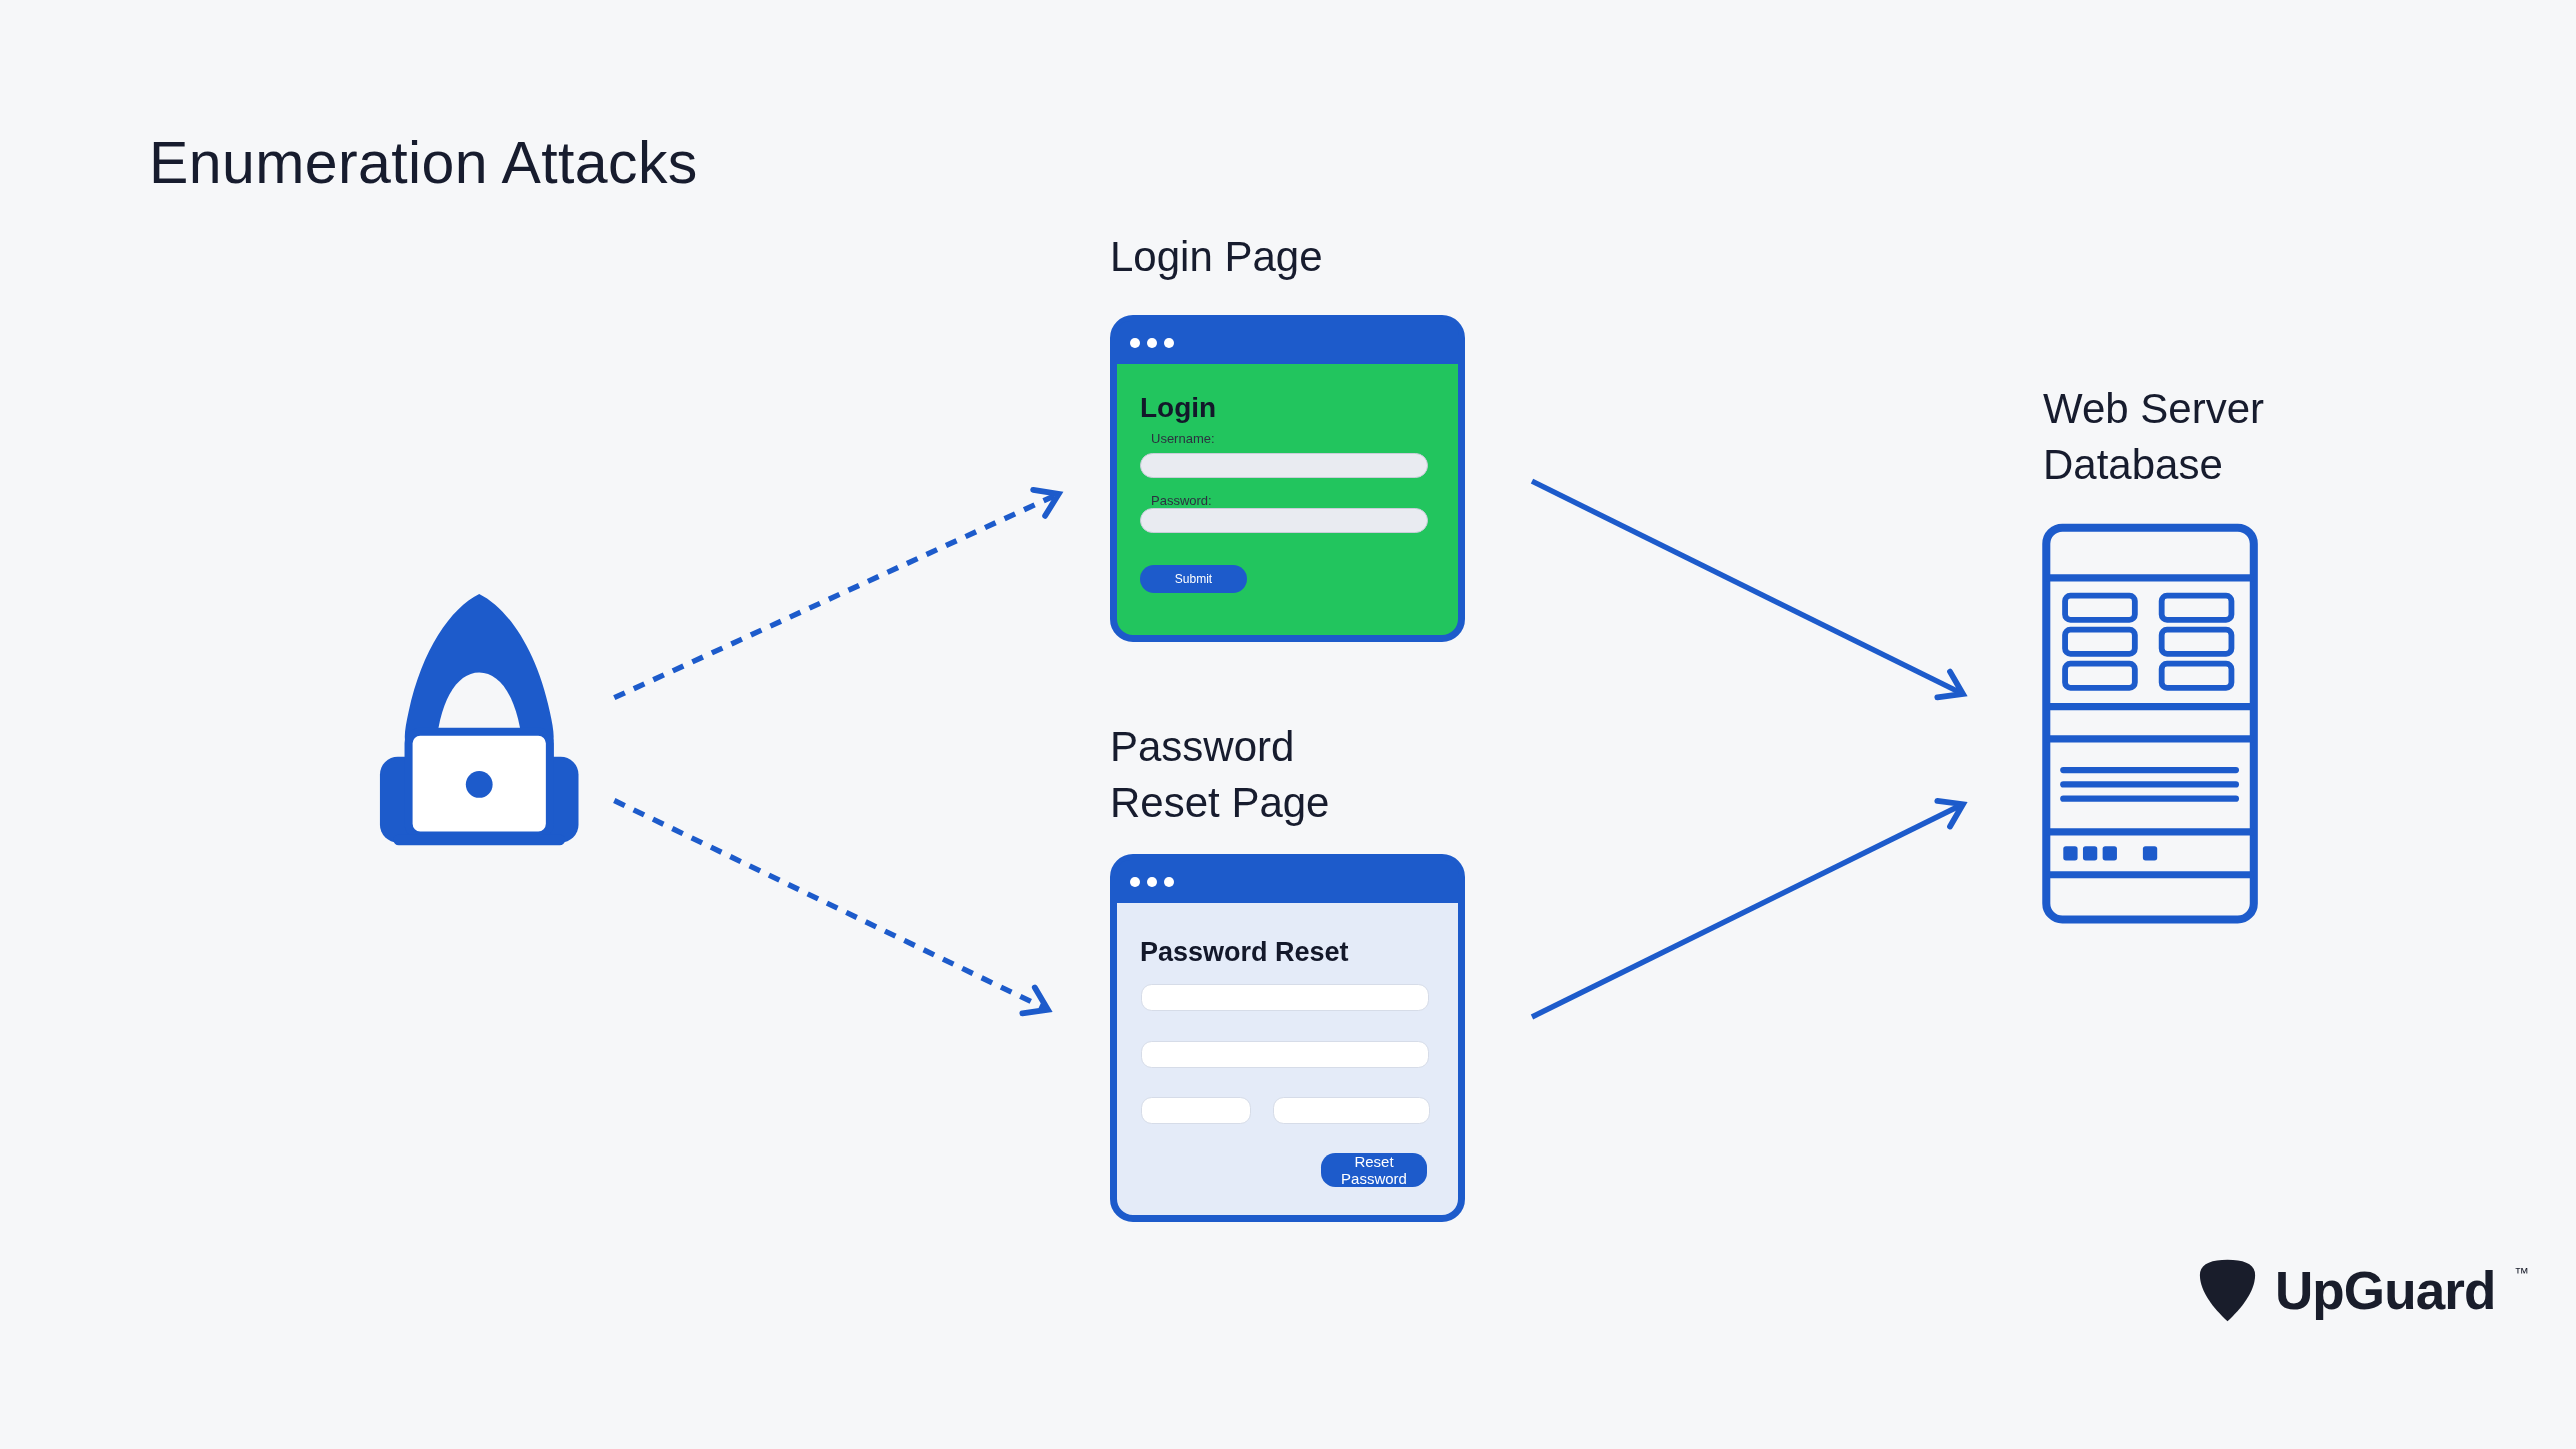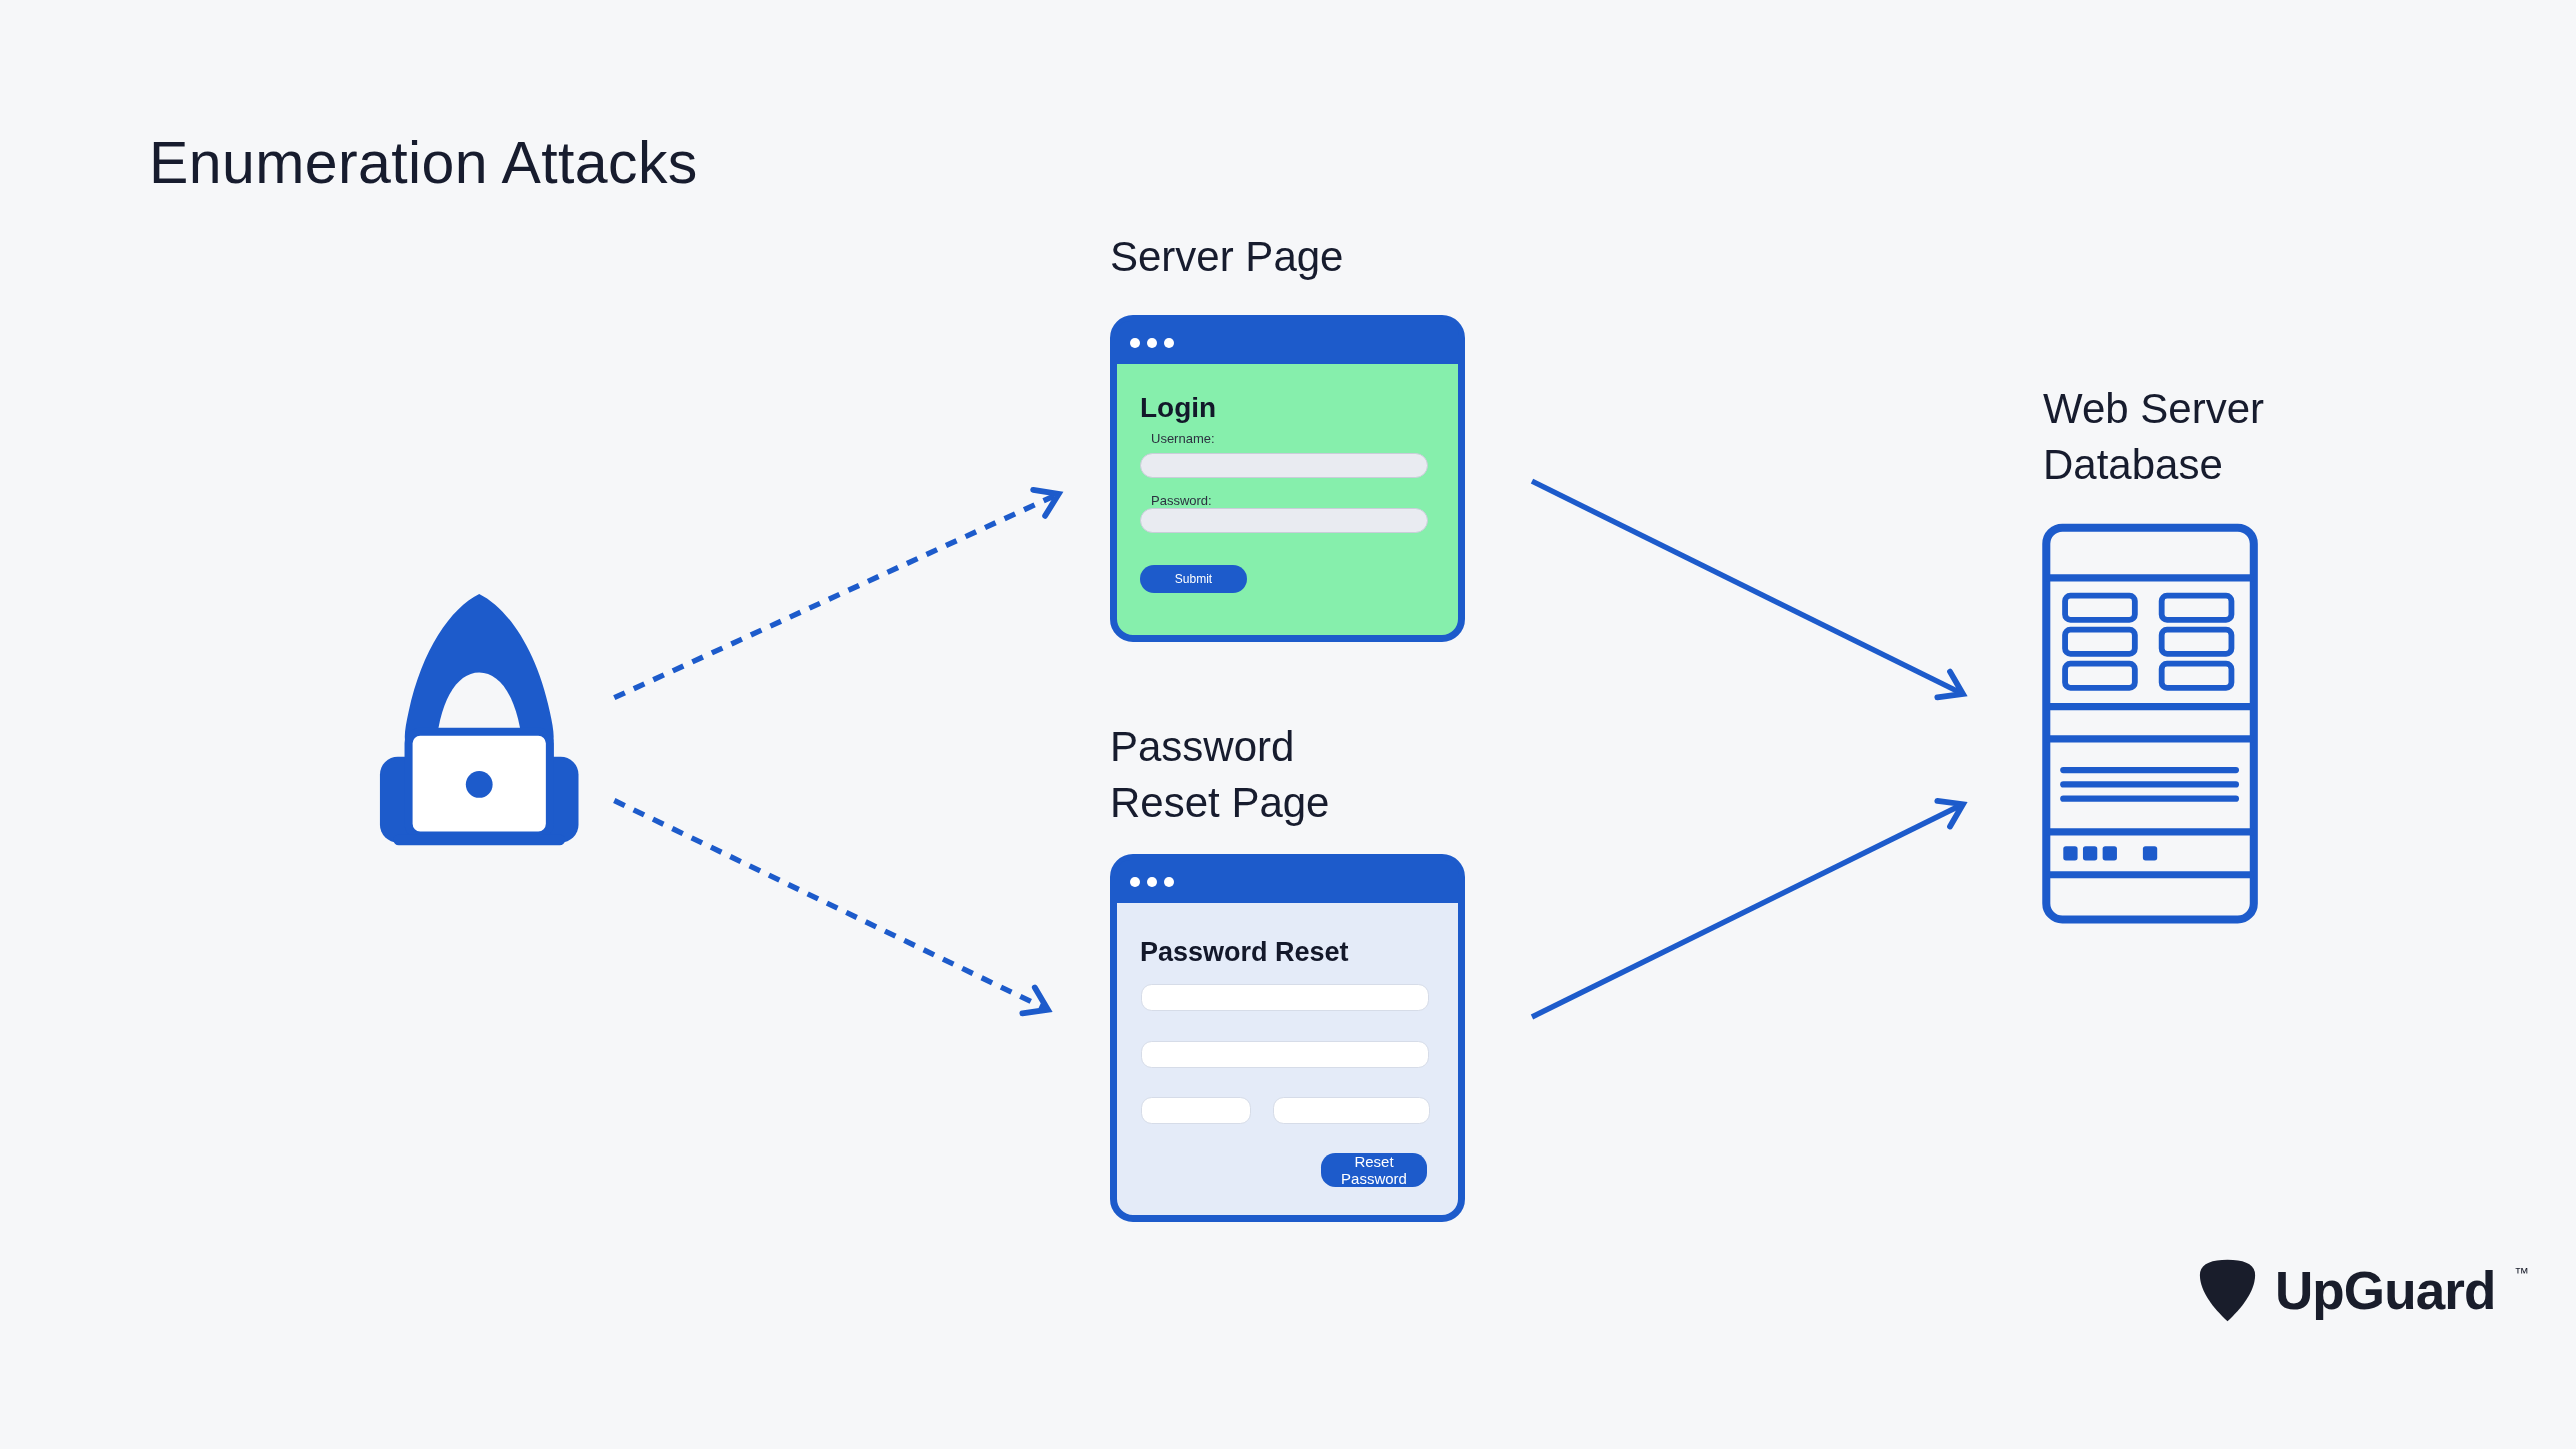--- a/index.html
+++ b/index.html
@@ -27,21 +27,21 @@
     line-height:1.33;white-space:pre-line;
   }
   #login-label{left:1078px;top:229px}
   #reset-label{left:1078px;top:719px}
   #server-label{left:2011px;top:381px}
 
   .window{
     position:absolute;left:1078px;width:355px;
     border:7.2px solid var(--blue);border-radius:23px;
   }
-  #login-window{top:315px;height:327px;background:#86efac}
+  #login-window{top:315px;height:327px;background:#22c55e}
   #reset-window{top:854px;height:368px;background:var(--reset-bg)}
   .titlebar{
     position:absolute;top:-0.9px;left:-0.9px;right:-0.9px;height:43px;
     background:var(--blue);border-radius:14.3px 14.3px 0 0;
     display:flex;align-items:center;gap:7.2px;padding-left:14.3px;
   }
   .dot{width:9.8px;height:9.8px;border-radius:50%;background:#fff;flex:0 0 auto}
 
   .win-heading{position:absolute;left:23px;font-size:28px;font-weight:600;color:#13182a}
   #login-window .win-heading{top:70px}
@@ -129,21 +129,21 @@
       <line x1="2271" y1="861" x2="2464" y2="861" stroke-width="7" stroke-linecap="round"></line>
       <line x1="2271" y1="877" x2="2464" y2="877" stroke-width="7" stroke-linecap="round"></line>
       <line x1="2271" y1="893" x2="2464" y2="893" stroke-width="7" stroke-linecap="round"></line>
       <rect x="2271" y="946" width="16" height="16" rx="3" fill="#1d5bcb" stroke="none"></rect>
       <rect x="2293" y="946" width="16" height="16" rx="3" fill="#1d5bcb" stroke="none"></rect>
       <rect x="2315" y="946" width="16" height="16" rx="3" fill="#1d5bcb" stroke="none"></rect>
       <rect x="2360" y="946" width="16" height="16" rx="3" fill="#1d5bcb" stroke="none"></rect>
     </g>
   </svg>
 
-  <div class="node-label" id="login-label">Server Page</div>
+  <div class="node-label" id="login-label">Login Page</div>
   <div class="node-label" id="reset-label">Password
 Reset Page</div>
   <div class="node-label" id="server-label">Web Server
 Database</div>
 
   <div class="window" id="login-window">
     <div class="titlebar">
       <span class="dot"></span>
       <span class="dot"></span>
       <span class="dot"></span>

